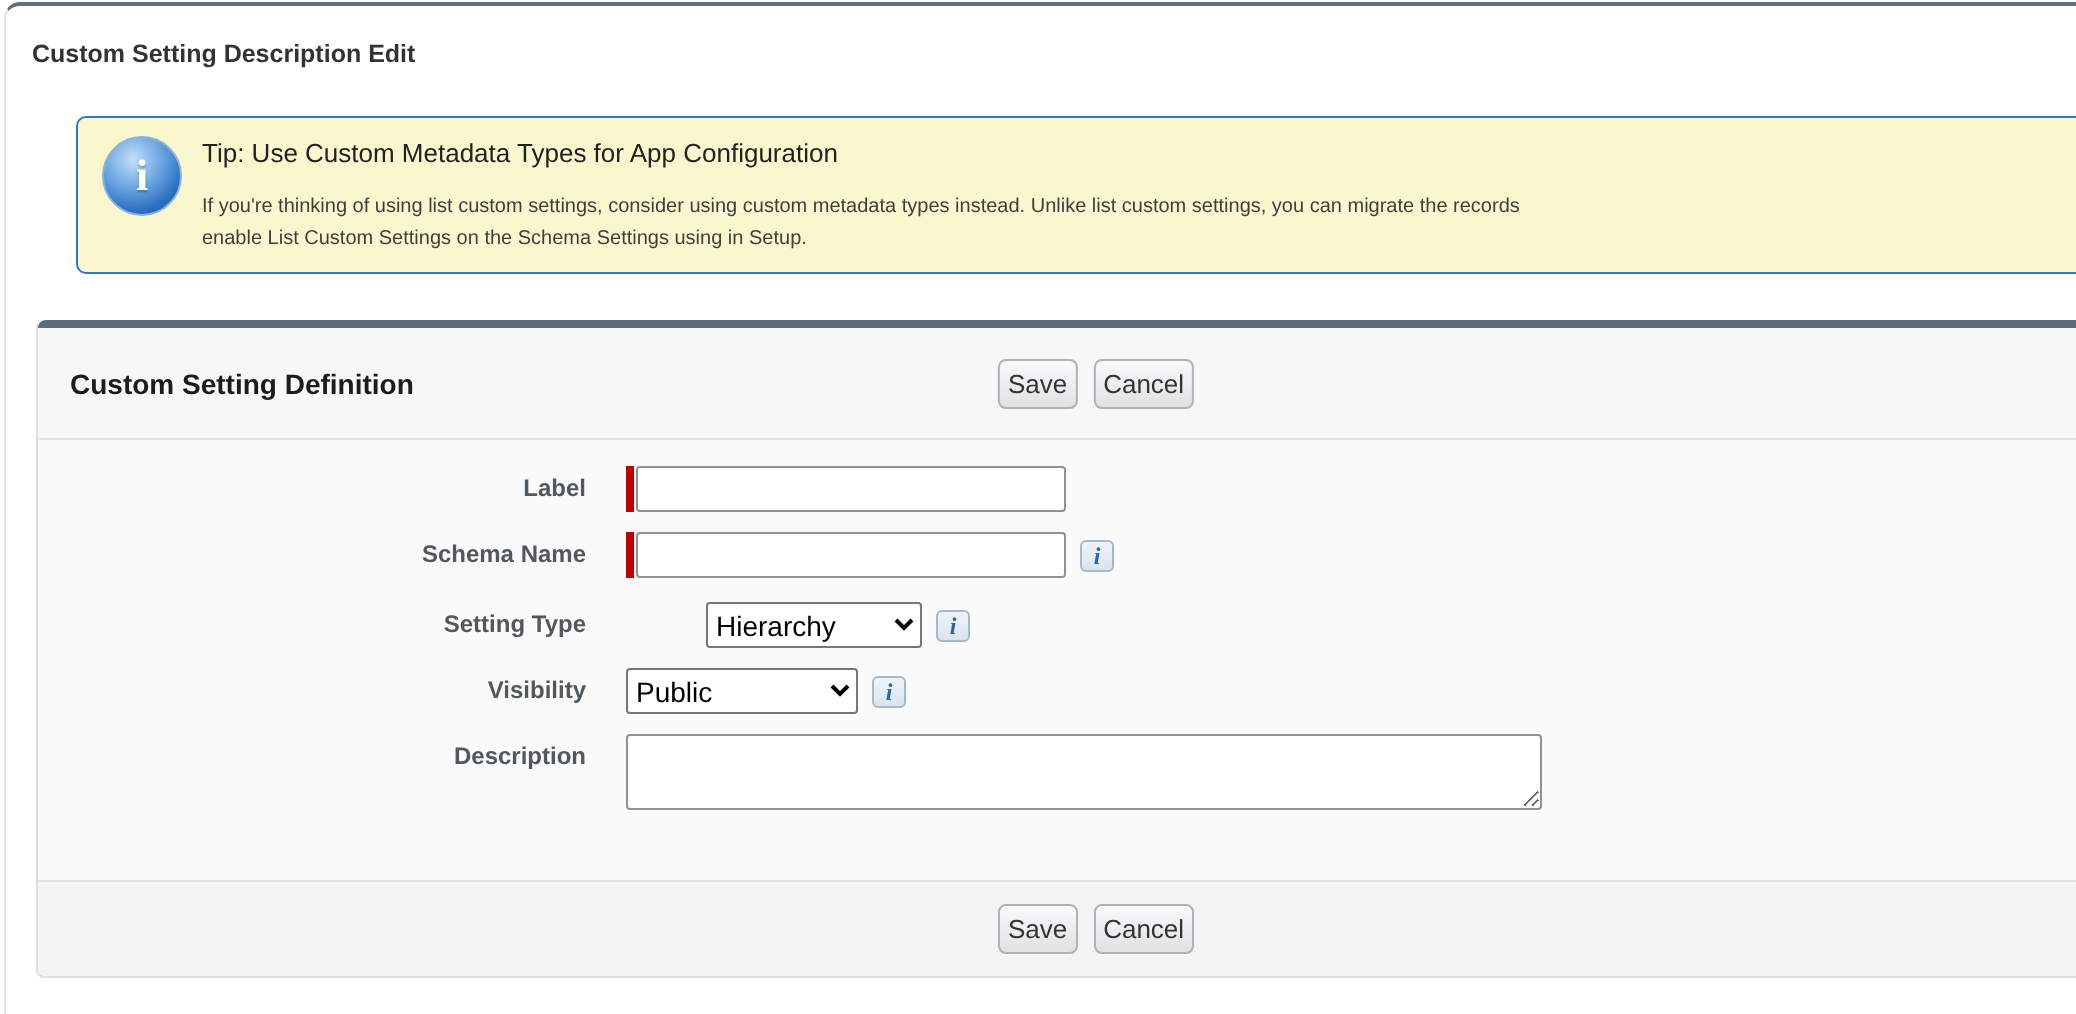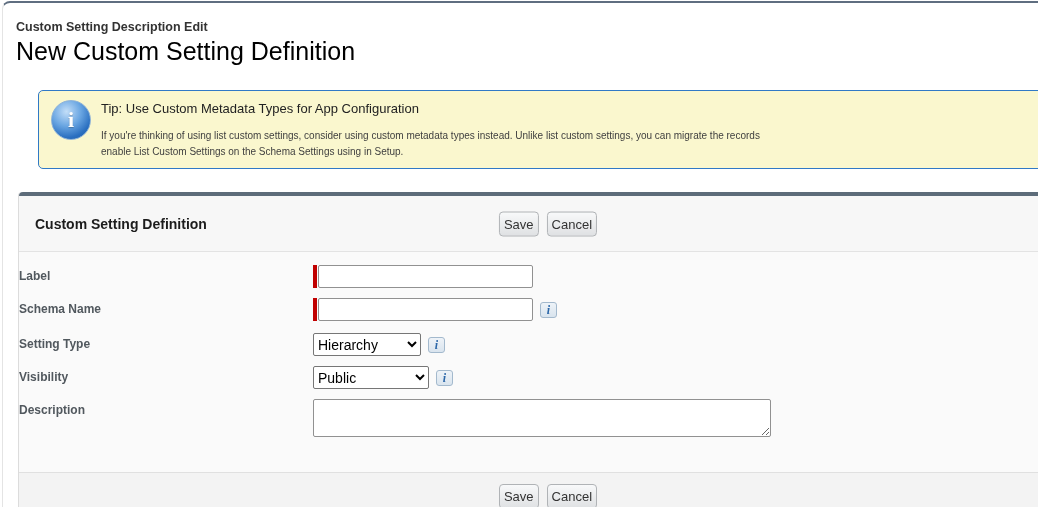--- a/index.html
+++ b/index.html
@@ -35,30 +35,30 @@
                   padding:0 16px; border-radius:0; }
   .section-title { font-size:14px; font-weight:bold; color:#1c1c1c; }
   .button-group { display:flex; gap:8px; }
   .header-buttons { position:absolute; left:50%; top:50%; transform:translate(-50%,-50%); }
   .btn { font-family:"Liberation Sans", sans-serif; font-size:13px; color:#333;
          background:linear-gradient(#f8f9fa, #dfe1e3); border:1px solid #b0b3b6;
          border-radius:4px; padding:4px 4px; cursor:pointer; }
 
   .panel-body { padding:13px 0 25px 0; }
   .form-row { display:flex; align-items:flex-start; margin-bottom:10px; }
-  .field-label { width:294px; padding-right:20px; text-align:left; font-size:12px;
+  .field-label { width:294px; padding-right:20px; text-align:right; font-size:12px;
                  font-weight:bold; color:#51585e; line-height:23px; }
   .field-cell { display:flex; align-items:center; }
   .required-bar { display:inline-block; width:4px; height:23px; background:#c00000; margin-right:1px; }
   .text-input { width:215px; height:23px; border:1px solid #919191; border-radius:2px;
                 background:#fff; font-size:13px; padding:0 4px;
                 font-family:"Liberation Sans", sans-serif; }
   .select-input { height:23px; border:1px solid #767676; border-radius:2px; background:#fff;
                   font-size:14px; font-family:"Liberation Sans", sans-serif; }
-  .select-setting-type { width:108px; }
+  .select-setting-type { width:108px;margin-left:40px; }
   .select-visibility { width:116px; }
   .textarea-input { width:458px; height:38px; border:1px solid #919191; border-radius:2px;
                     background:#fff; font-size:13px; padding:2px 4px; resize:both;
                     font-family:"Liberation Sans", sans-serif; }
   .info-btn { width:17px; height:16px; margin-left:7px; display:inline-flex; align-items:center;
               justify-content:center; background:linear-gradient(#eef3f8,#d9e4ee);
               border:1px solid #a3b9cd; border-radius:3px; cursor:pointer; padding:0; }
   .info-glyph { color:#2a66a8; font-family:"Liberation Serif", serif; font-style:italic;
                 font-weight:bold; font-size:12px; line-height:1; }
   .gap-lg { margin-bottom:12px; }
@@ -67,21 +67,20 @@
                   justify-content:center; }
 </style>
 </head>
 <body>
 
 <div class="window-frame"></div>
 
 <div class="page">
 
   <div class="breadcrumb">Custom Setting Description Edit</div>
-  <h1 class="page-title">New Custom Setting Definition</h1>
 
   <div class="tip-box">
     <div class="tip-icon">
       <span class="tip-icon-glyph">i</span>
     </div>
     <div class="tip-content">
       <div class="tip-title">Tip: Use Custom Metadata Types for App Configuration</div>
       <div class="tip-text">
         <span>If you're thinking of using list custom settings, consider using custom metadata types instead. Unlike list custom settings, you can migrate the records</span><br>
         <span>enable List Custom Settings on the Schema Settings using in Setup.</span>

